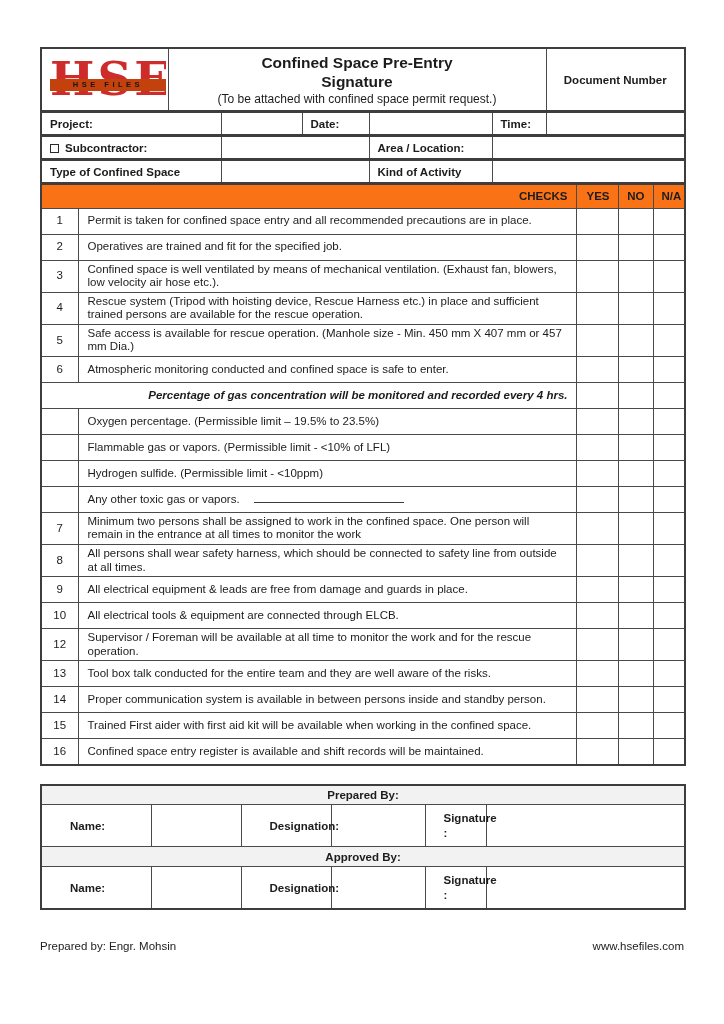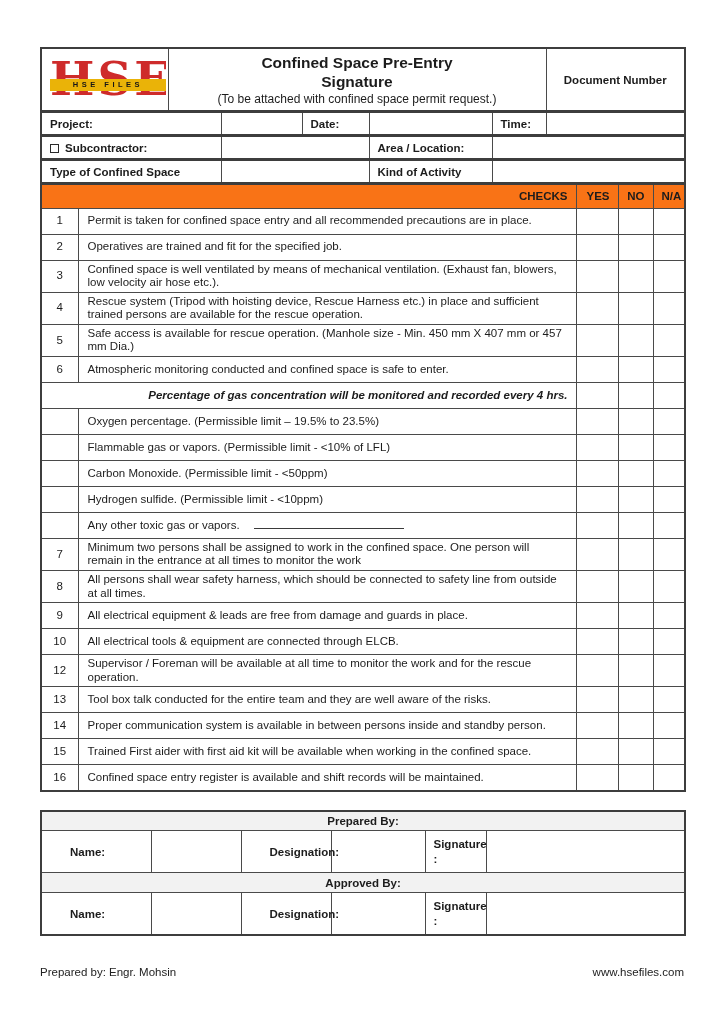--- a/index.html
+++ b/index.html
@@ -23,21 +23,21 @@
   
   .header-tbl td { height: 63px; }
   .logo-cell { padding: 2px; }
   .logo { position: relative; width: 116px; height: 55px; margin: 0 auto; overflow: hidden; }
   .logo-letters {
     font-family: "DejaVu Serif", "Liberation Serif", serif; font-weight: bold;
     color: #ce2b2b; font-size: 47px; line-height: 53px; text-align: center;
     letter-spacing: 3px;
   }
   .logo-band {
-    position: absolute; left: 0; right: 0; top: 27px; height: 12px; background: #eab308;
+    position: absolute; left: 0; right: 0; top: 27px; height: 12px; background: #c2410c;
     font-size: 7.5px; font-weight: bold; letter-spacing: 3.5px; color: #161616;
     text-align: center; line-height: 12px; white-space: nowrap;
   }
   .title-cell { text-align: center; }
   .doc-title-line { font-size: 15.5px; font-weight: bold; line-height: 19px; }
   .doc-subtitle { font-size: 12px; line-height: 15px; margin-top: 1px; }
   .doc-num-cell { text-align: center; font-weight: bold; font-size: 12.5px; }
 
   
   .info-tbl td { height: 23px; }
@@ -58,21 +58,21 @@
     height: 10px; margin-left: 14px;
   }
 
   
   .signoff { margin-top: 18px; }
   .signoff td.ghead {
     background: #f2f2f2; font-weight: bold; text-align: center; height: 20px;
   }
   .signoff td.cell { height: 42px; }
   .signoff td.lbl { font-weight: bold; padding-left: 28px; }
-  .signoff td.sig { padding: 2px 4px 2px 8px; line-height: 1.25; }
+  .signoff td.sig { padding: 2px 4px 2px 18px; line-height: 1.25; }
 
   
   .footer {
     margin-top: 30px; display: flex; justify-content: space-between;
     font-size: 11.5px; color: #222;
   }
 </style>
 </head>
 <body>
 
@@ -233,27 +233,20 @@
         </tr>
         <tr>
           <td class="num"></td>
           <td class="text">Flammable gas or vapors. (Permissible limit - &lt;10% of LFL)</td>
           <td class="mark"></td>
           <td class="mark"></td>
           <td class="mark"></td>
         </tr>
         <tr>
           <td class="num"></td>
-          <td class="text">Carbon Monoxide. (Permissible limit - &lt;50ppm)</td>
-          <td class="mark"></td>
-          <td class="mark"></td>
-          <td class="mark"></td>
-        </tr>
-        <tr>
-          <td class="num"></td>
           <td class="text">Hydrogen sulfide. (Permissible limit - &lt;10ppm)</td>
           <td class="mark"></td>
           <td class="mark"></td>
           <td class="mark"></td>
         </tr>
         <tr>
           <td class="num"></td>
           <td class="text">Any other toxic gas or vapors.<span class="fill-line"></span></td>
           <td class="mark"></td>
           <td class="mark"></td>

